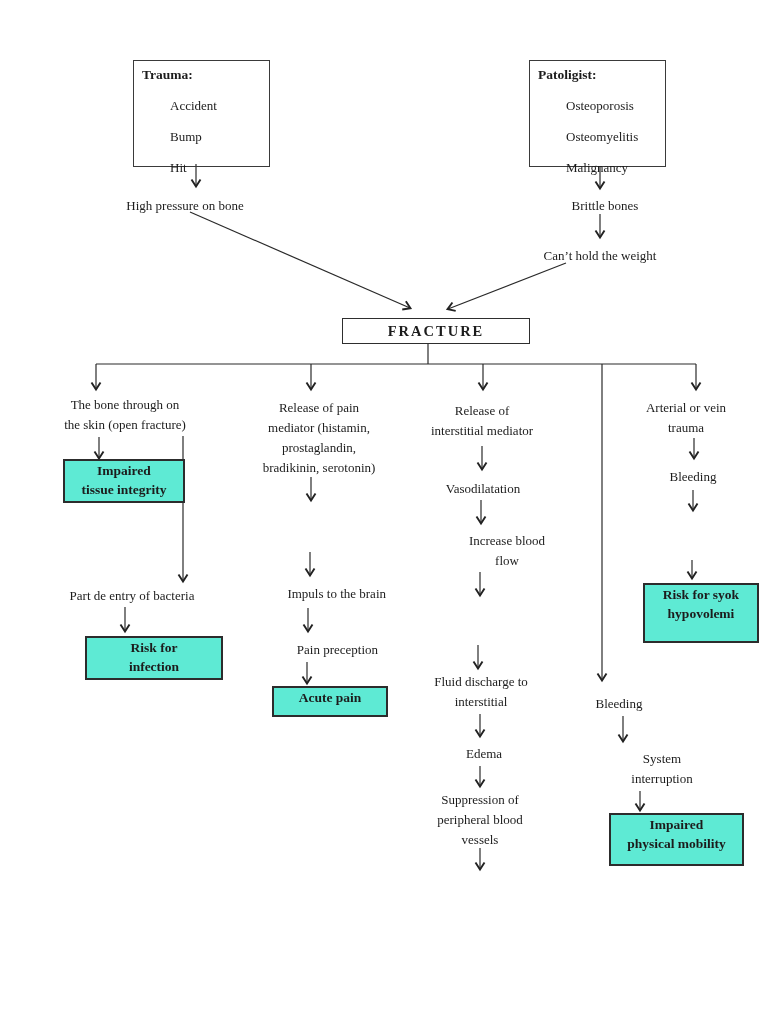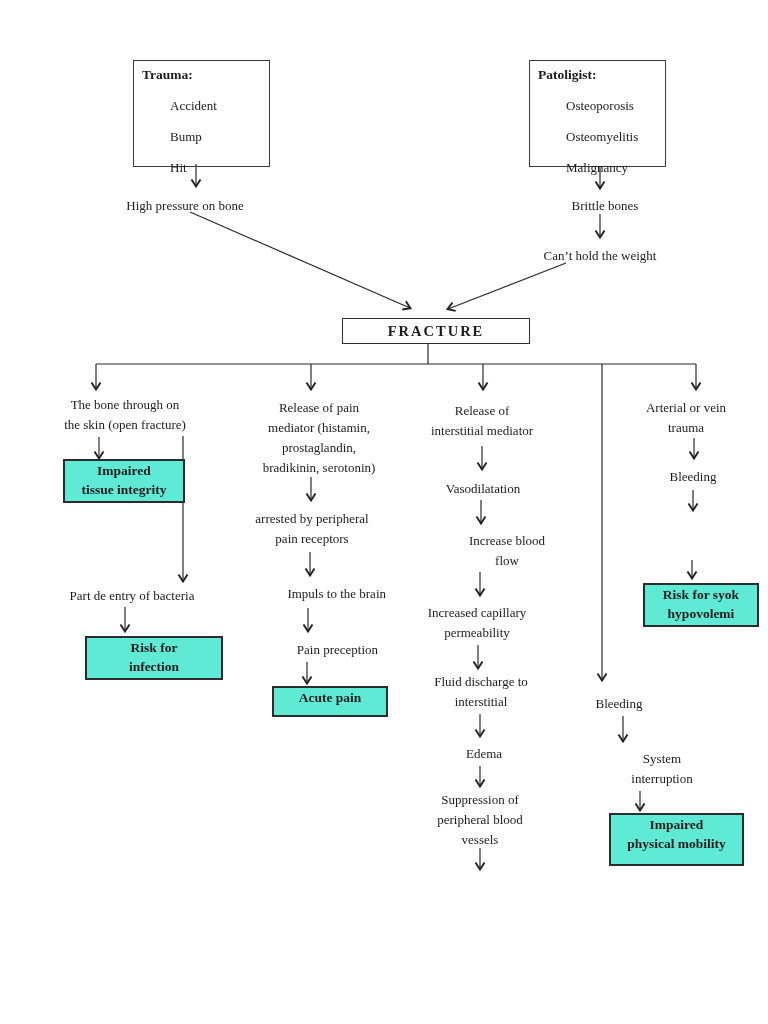--- a/index.html
+++ b/index.html
@@ -174,51 +174,47 @@
   <div class="node" style="left:42px; top:586px; width:180px;">Part de entry of bacteria</div>
   <div class="obox" style="left:68px; top:636px; width:138px; height:44px;">
     <span>Risk for
 infection</span>
   </div>
 
   <div class="node" style="left:244px; top:398px; width:150px;">Release of pain
 mediator (histamin,
 prostaglandin,
 bradikinin, serotonin)</div>
-  <div class="node" style="left:232px; top:509px; width:160px;">arrested by peripheral
-pain receptors</div>
   <div class="node" style="left:236px; top:584px; width:150px;text-align:right;">Impuls to the brain</div>
   <div class="node" style="left:248px; top:640px; width:130px;text-align:right;">Pain preception</div>
   <div class="obox" style="left:255px; top:686px; width:116px; height:31px;">
     <span>Acute pain</span>
   </div>
 
   <div class="node" style="left:407px; top:401px; width:150px;">Release of
 interstitial mediator</div>
   <div class="node" style="left:423px; top:479px; width:120px;">Vasodilatation</div>
   <div class="node" style="left:447px; top:531px; width:120px;">Increase blood
 flow</div>
-  <div class="node" style="left:407px; top:603px; width:140px;">Increased capillary
-permeability</div>
   <div class="node" style="left:411px; top:672px; width:140px;">Fluid discharge to
 interstitial</div>
   <div class="node" style="left:444px; top:744px; width:80px;">Edema</div>
   <div class="node" style="left:415px; top:790px; width:130px;">Suppression of
 peripheral blood
 vessels</div>
 
   <div class="node" style="left:569px; top:694px; width:100px;">Bleeding</div>
   <div class="node" style="left:607px; top:749px; width:110px;">System
 interruption</div>
   <div class="obox" style="left:592px; top:813px; width:135px; height:53px;">
     <span>Impaired
 physical mobility</span>
   </div>
 
   <div class="node" style="left:626px; top:398px; width:120px;">Arterial or vein
 trauma</div>
   <div class="node" style="left:648px; top:467px; width:90px;">Bleeding</div>
-  <div class="obox" style="left:626px; top:583px; width:116px; height:44px;">
+  <div class="obox" style="left:626px; top:583px; width:116px; height:60px;">
     <span>Risk for syok
 hypovolemi</span>
   </div>
 
 </div>
 
 </body></html>

